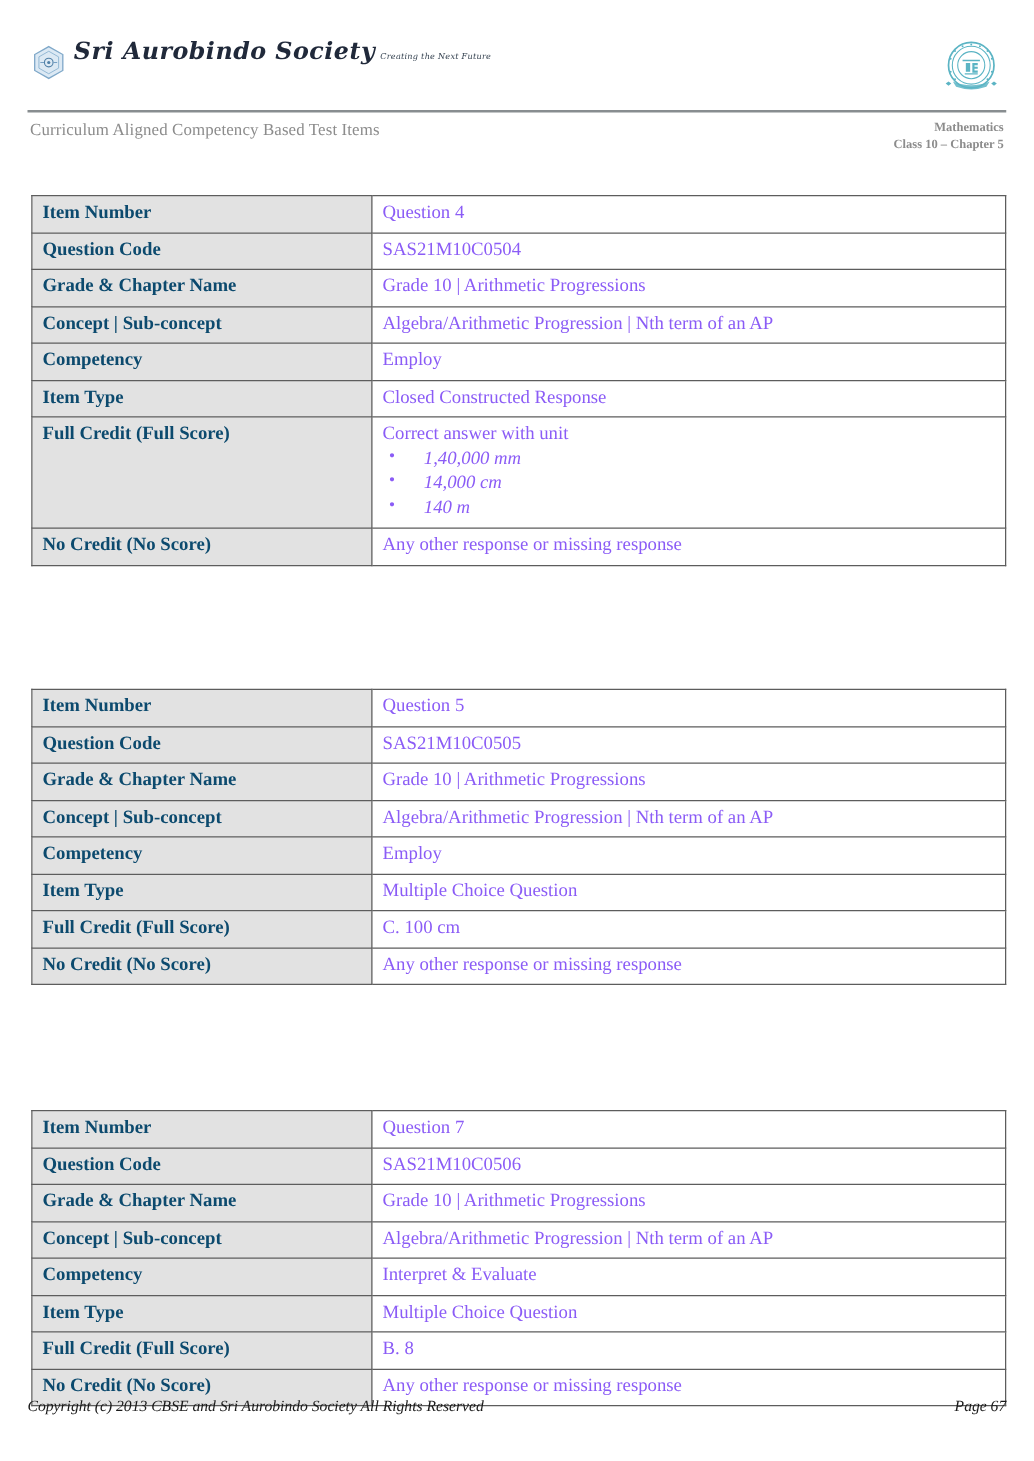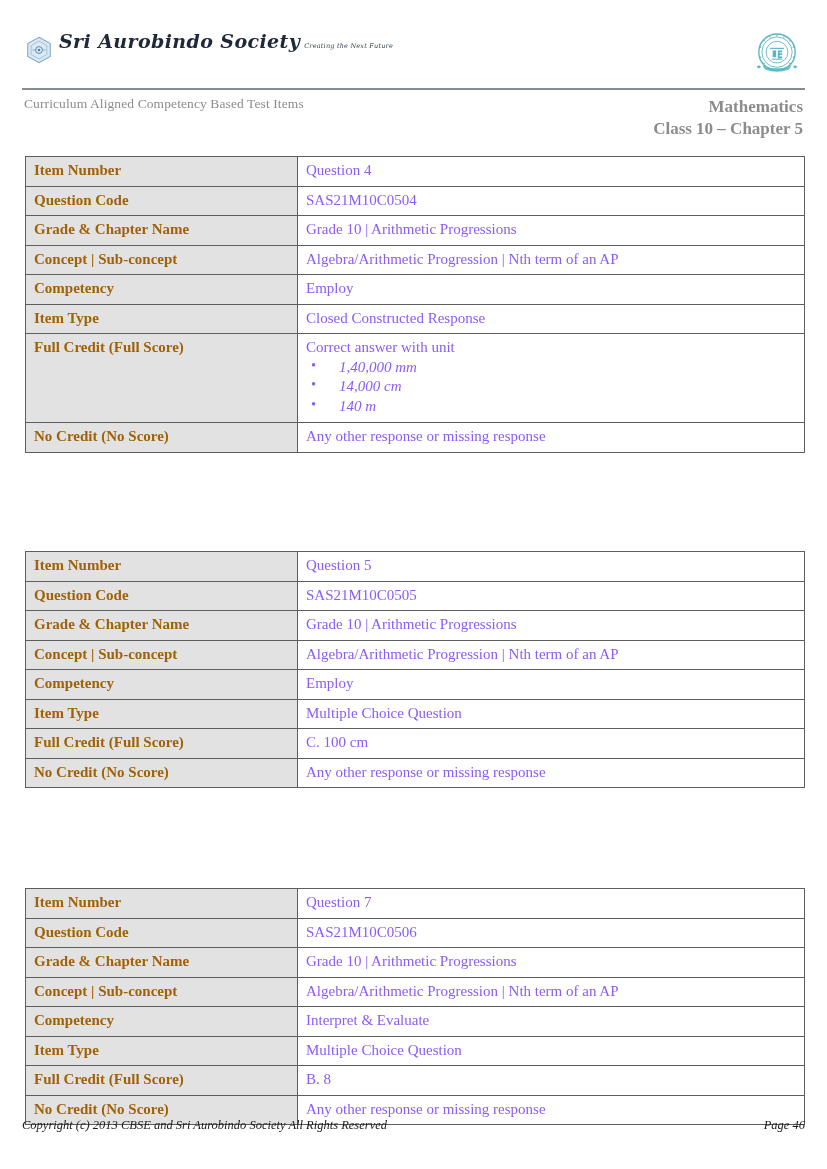--- a/index.html
+++ b/index.html
@@ -88,21 +88,21 @@
     font-weight: normal;
     color: #8c8c8c;
     letter-spacing: 0.1px;
     white-space: nowrap;
   }
   .header-right-lines {
     position: absolute;
     right: 24px;
     top: 96px;
     text-align: right;
-    font-size: 17px;
+    font-size: 10px;
     font-weight: bold;
     color: #8c8c8c;
     line-height: 1.32;
     white-space: nowrap;
   }
 
   
   .item-table {
     position: absolute;
     left: 25px;
@@ -116,21 +116,21 @@
     border: 1px solid #5d5d5d;
     padding: 4px 8px 5px 8px;
     font-size: 15px;
     line-height: 1.3;
     vertical-align: top;
   }
   .item-table td.label {
     width: 255px;
     background: #e2e2e2;
     font-weight: bold;
-    color: #a16207;
+    color: #0c4a6e;
     white-space: nowrap;
   }
   .item-table td.value {
     background: #ffffff;
     color: #8b5cf6;
   }
   .value-intro {
     display: block;
   }
   ul.credit-list {
@@ -342,14 +342,14 @@
     </tr>
     <tr>
       <td class="label">No Credit (No Score)</td>
       <td class="value">Any other response or missing response</td>
     </tr>
   </tbody>
 </table>
 
 <div class="page-footer">
   <span>Copyright (c) 2013 CBSE and Sri Aurobindo Society All Rights Reserved</span>
-  <span>Page 46</span>
+  <span>Page 67</span>
 </div>
 
 </body></html>

